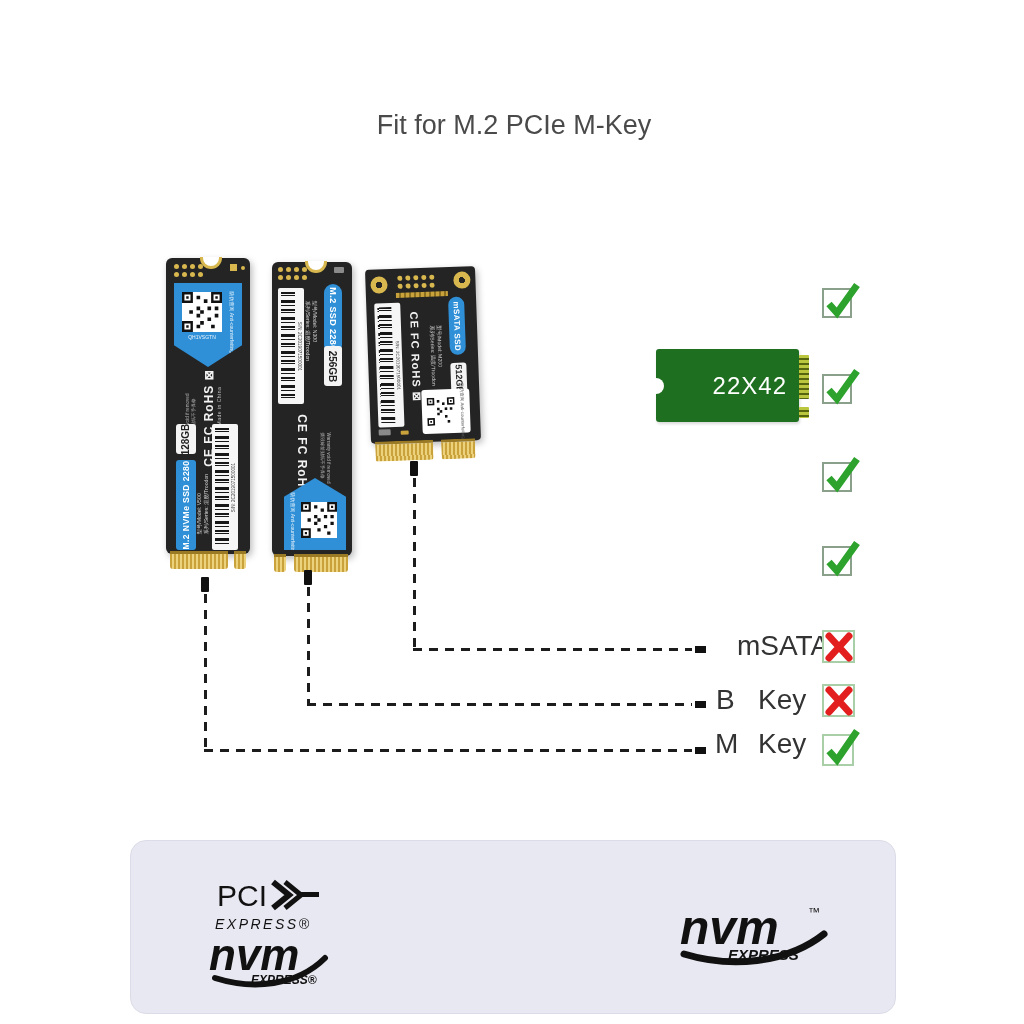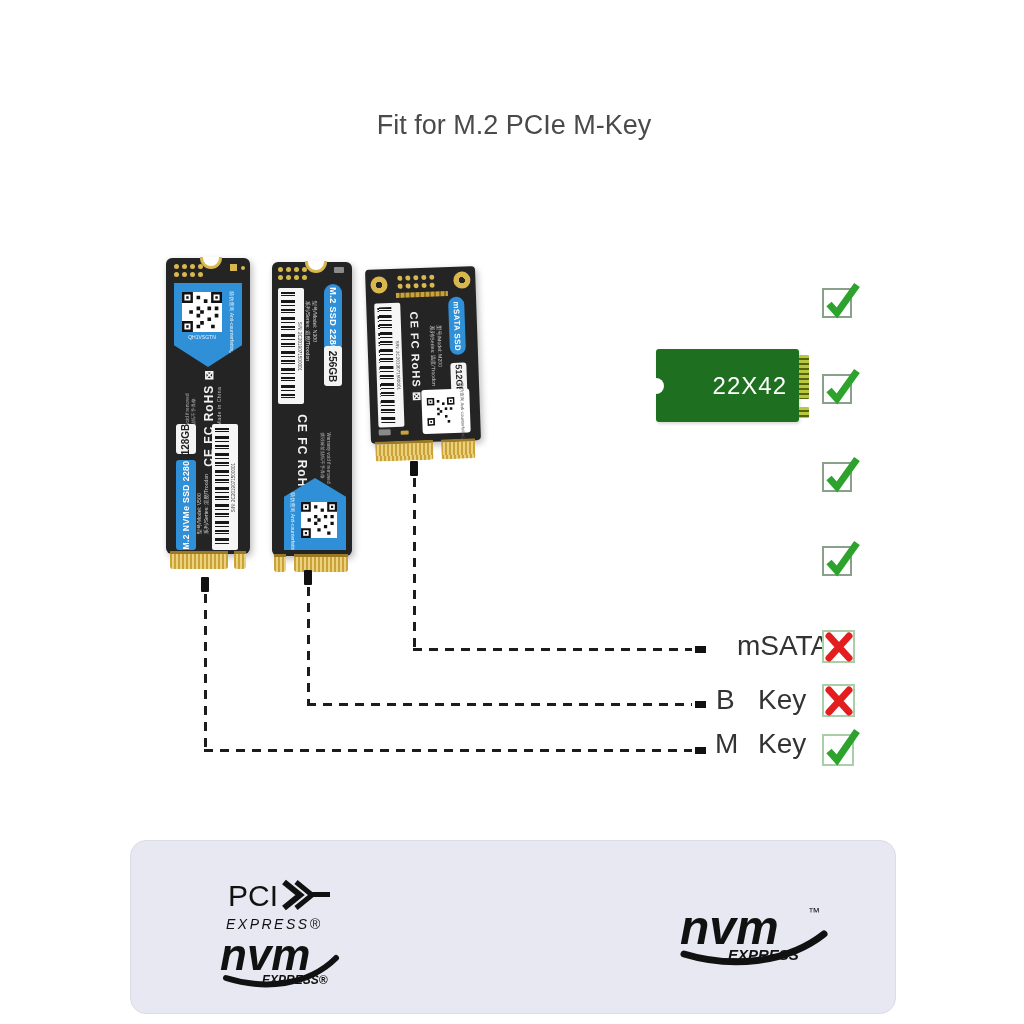--- a/index.html
+++ b/index.html
@@ -310,21 +310,21 @@
   <span class="abs keylbl" style="left:758px;top:728px;">Key</span>
   <div class="abs" style="left:820px;top:724px;">
     <svg width="40" height="42" viewBox="0 0 40 42">
         <rect x="3" y="11" width="30" height="30" fill="#fff" stroke="#a9cfa9" stroke-width="2"></rect>
         <path d="M9 27 L17 36 L37 7" fill="none" stroke="#2da32d" stroke-width="7"></path>
       </svg>
   </div>
 
   <div class="abs panel"></div>
 
-  <div class="abs" style="left:196px;top:872px;">
+  <div class="abs" style="left:185px;top:872px;">
     <svg width="160" height="120" viewBox="0 0 160 120">
       <text x="32" y="34" font-size="30" fill="#111" font-family="Liberation Sans, sans-serif">PCI</text>
       <path d="M88 10 L104 23 L88 36" fill="none" stroke="#111" stroke-width="6"></path>
       <path d="M100 10 L116 23 L100 36" fill="none" stroke="#111" stroke-width="5"></path>
       <rect x="112" y="20" width="22" height="5" fill="#111"></rect>
       <text x="30" y="57" font-size="14" font-style="italic" letter-spacing="2.5" fill="#111" font-family="Liberation Sans, sans-serif">EXPRESS®</text>
       <text x="24" y="98" font-size="44" font-weight="bold" font-style="italic" fill="#111" font-family="Liberation Sans, sans-serif">nvm</text>
       <path d="M30 106 C 68 118, 112 114, 140 86" fill="none" stroke="#111" stroke-width="6" stroke-linecap="round"></path>
       <text x="66" y="112" font-size="12" font-weight="bold" font-style="italic" fill="#111" font-family="Liberation Sans, sans-serif">EXPRESS®</text>
     </svg>

